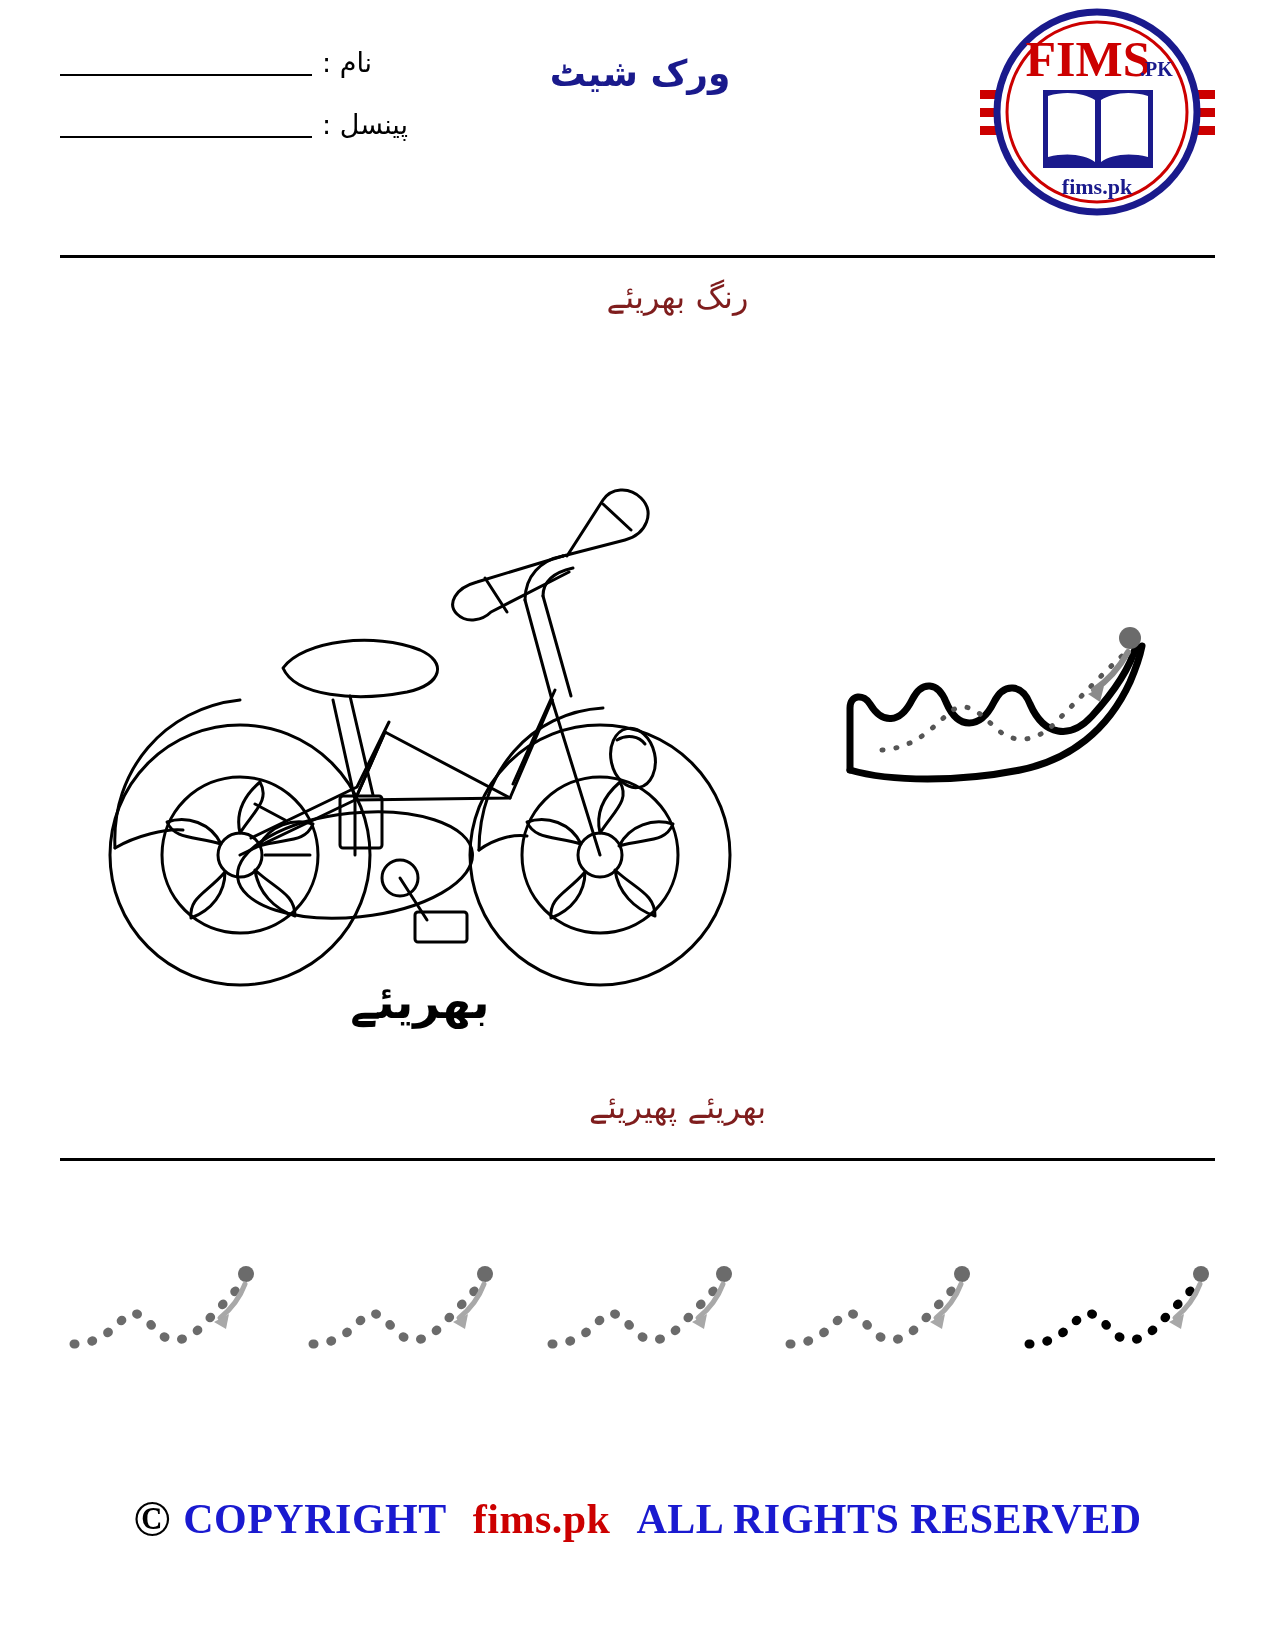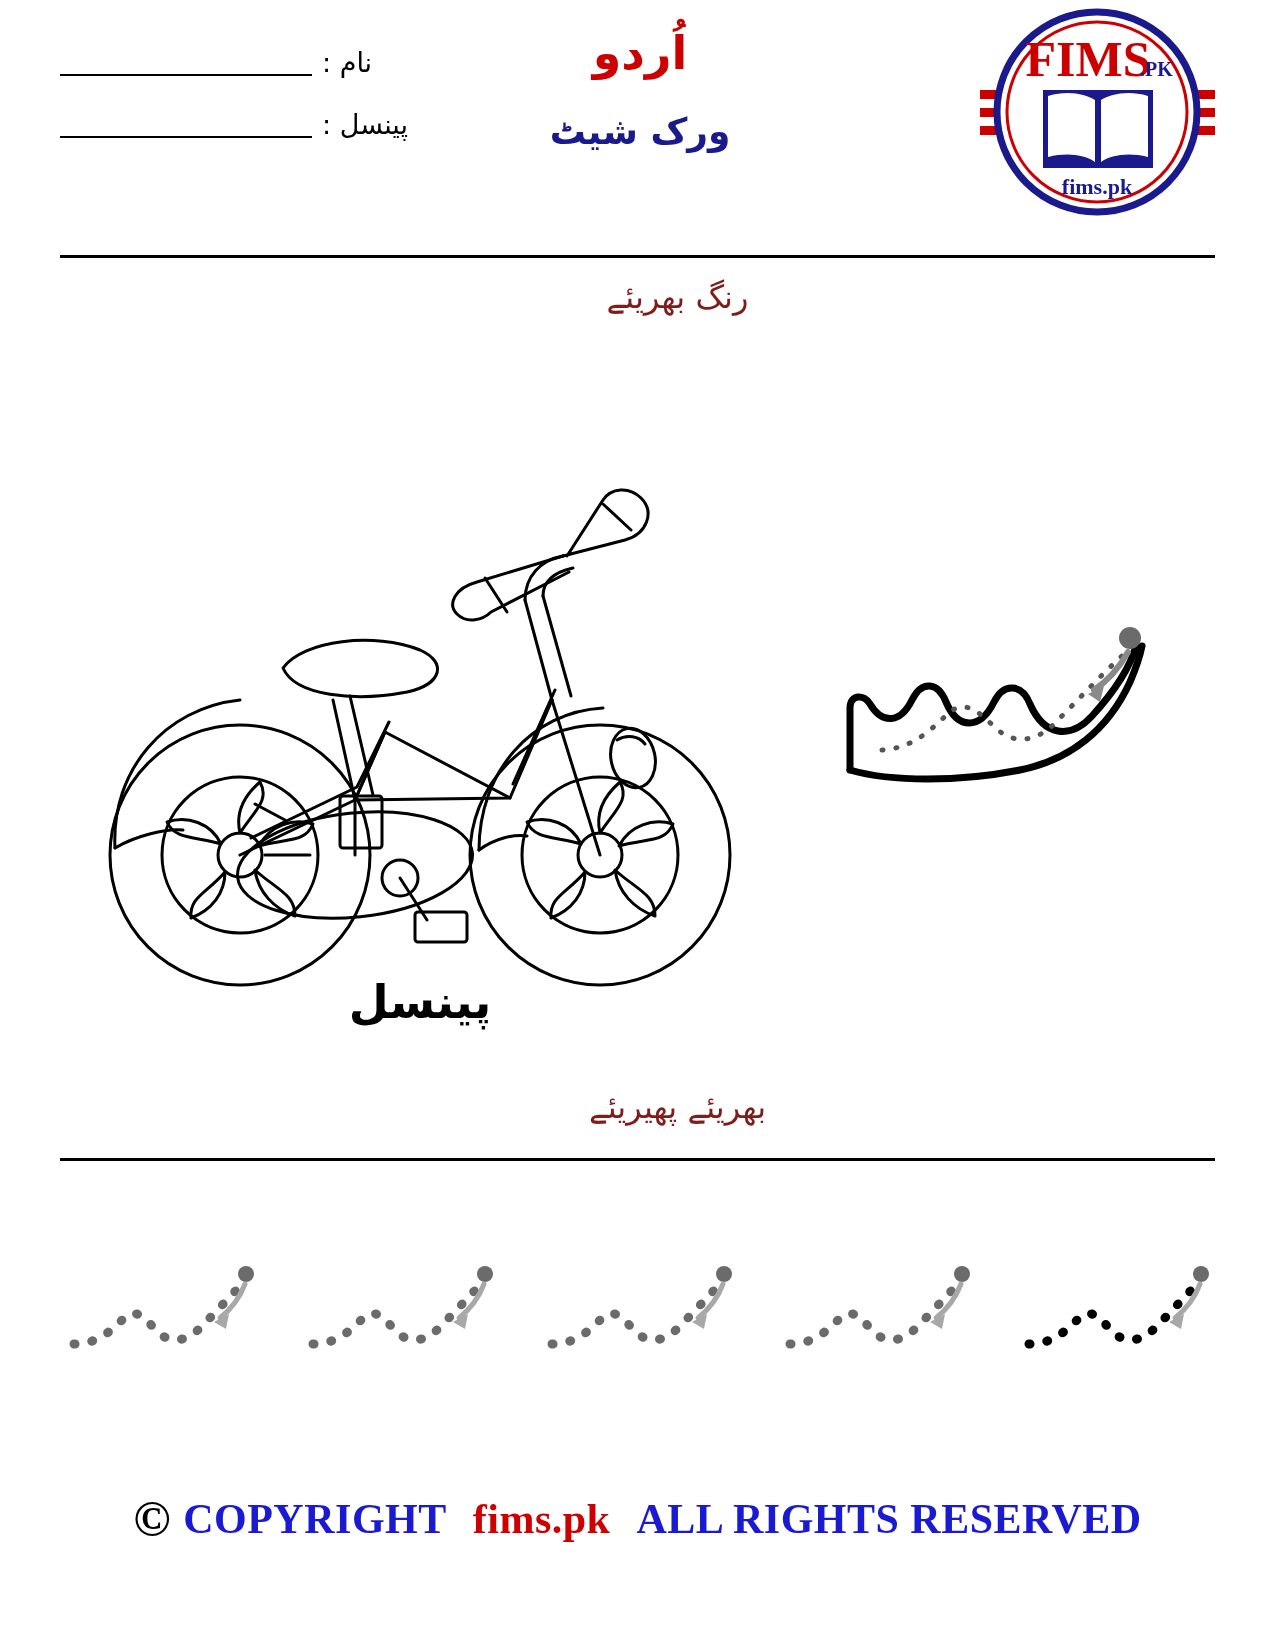--- a/index.html
+++ b/index.html
@@ -192,21 +192,20 @@
       <span class="field-label">نام :</span>
       <span class="field-line"></span>
     </div>
     <div class="field-row">
       <span class="field-label">پینسل :</span>
       <span class="field-line"></span>
     </div>
   </div>
 
   <div class="title-block">
-    <div class="title-urdu">اُردو</div>
     <div class="subtitle-urdu">ورک شیٹ</div>
   </div>
 
   <div class="logo">
     <svg width="235" height="222" viewBox="0 0 235 222" xmlns="http://www.w3.org/2000/svg">
 
       <g fill="#cc0000">
         <rect x="0" y="86" width="48" height="9"></rect>
         <rect x="0" y="104" width="48" height="9"></rect>
         <rect x="0" y="122" width="48" height="9"></rect>
@@ -294,21 +293,21 @@
     <path d="M60 448 C56 370 110 308 185 300"></path>
     <path d="M60 448 C80 436 112 428 128 430"></path>
     <path d="M424 450 C424 372 476 312 548 308"></path>
     <path d="M424 450 C440 438 460 434 472 436"></path>
 
     <path d="M300 400 L300 455"></path>
     <rect x="285" y="396" width="42" height="52" rx="3"></rect>
   </svg>
 </div>
 
-<div class="bike-caption">پینسل</div>
+<div class="bike-caption">بھریئے</div>
 
 <div class="big-letter">
   <svg width="340" height="240" viewBox="0 0 340 240" xmlns="http://www.w3.org/2000/svg">
 
     <path d="M20 180 L20 118 C20 104 34 104 40 114 C52 134 70 134 82 110
              C92 90 108 92 116 112 C128 140 150 140 164 112
              C174 92 192 94 200 114 C214 146 240 150 262 126
              C282 104 300 78 306 56" fill="none" stroke="#000000" stroke-width="7" stroke-linecap="round" stroke-linejoin="round"></path>
     <path d="M20 180 C60 192 130 192 190 180 C240 170 278 140 300 92
              C306 78 310 66 312 56" fill="none" stroke="#000000" stroke-width="7" stroke-linecap="round" stroke-linejoin="round"></path>

